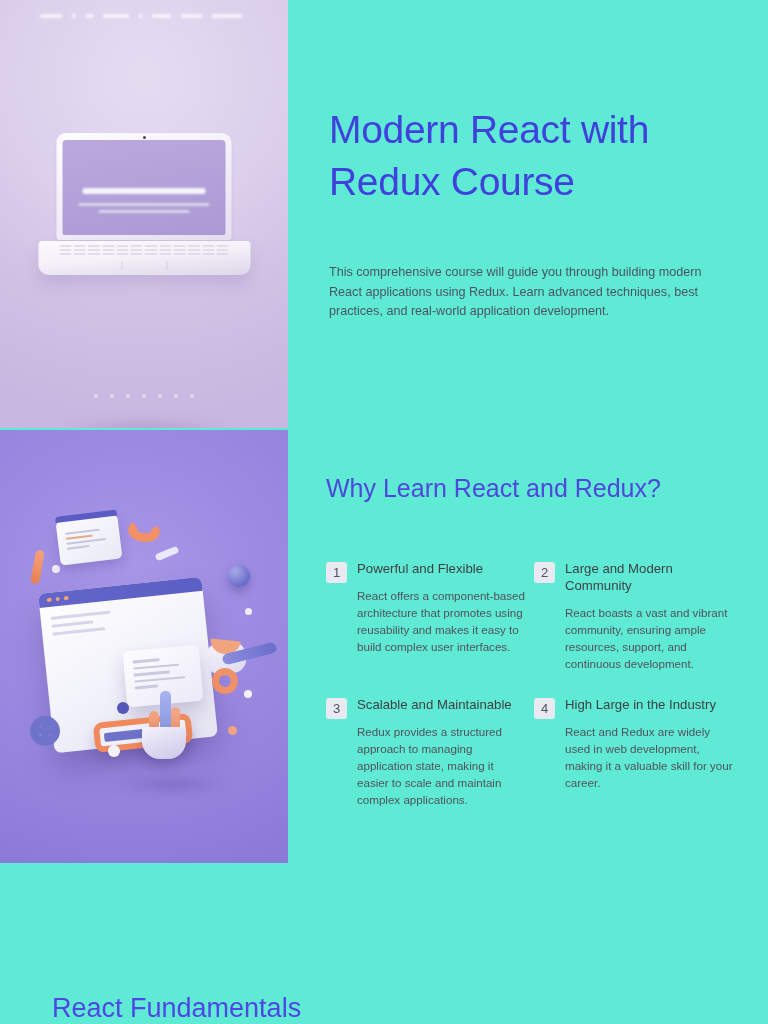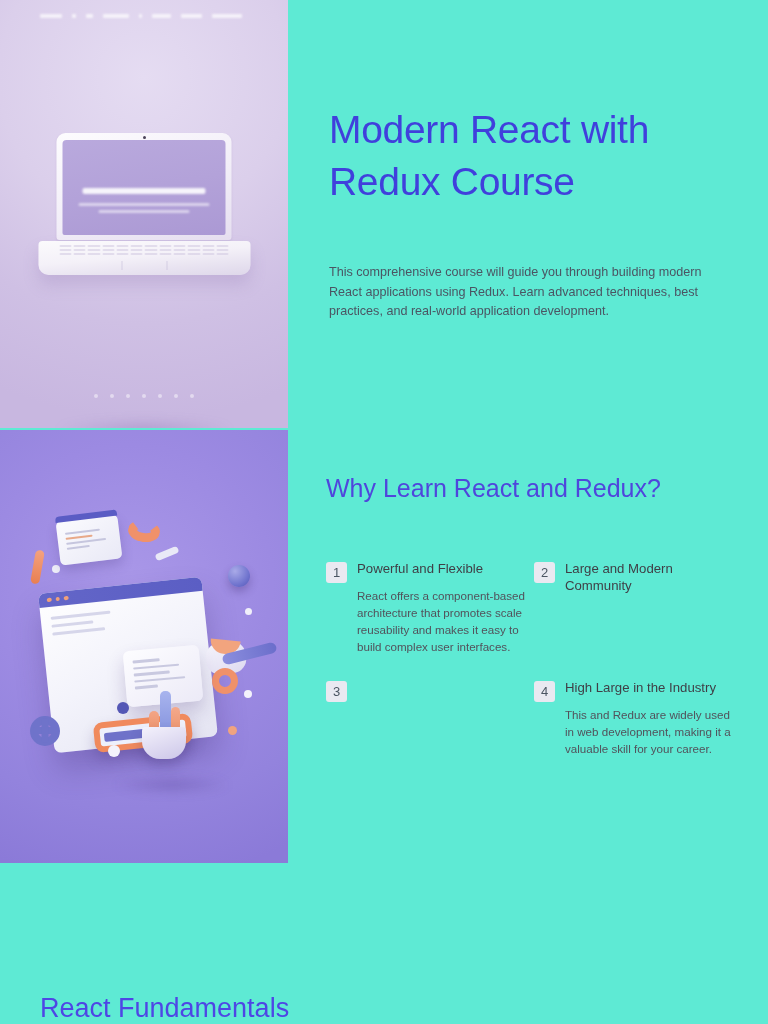--- a/index.html
+++ b/index.html
@@ -464,21 +464,21 @@
     margin-bottom: 10px;
   }
   .benefit-text {
     font-size: 11.6px;
     line-height: 17px;
     color: #52525b;
   }
 
   .bottom-heading {
     position: absolute;
-    left: 40px;
+    left: 52px;
     top: 991px;
     font-size: 27px;
     line-height: 34px;
     font-weight: 400;
     color: #4e46e5;
   }
 </style>
 </head>
 <body>
 
@@ -633,40 +633,45 @@
     <p class="hero-desc">This comprehensive course will guide you through building modern React applications using Redux. Learn advanced techniques, best practices, and real-world application development.</p>
 
     <h2 class="section-heading">Why Learn React and Redux?</h2>
 
     <div class="benefits">
 
       <div class="benefit">
         <div class="benefit-num">1</div>
         <div class="benefit-body">
           <div class="benefit-title">Powerful and Flexible</div>
-          <div class="benefit-text">React offers a component-based architecture that promotes scale reusability and makes it easy to build complex user interfaces.</div>
+          <div class="benefit-text">React offers a component-based architecture that promotes using reusability and makes it easy to build complex user interfaces.</div>
         </div>
       </div>
 
       <div class="benefit">
         <div class="benefit-num">2</div>
         <div class="benefit-body">
           <div class="benefit-title">Large and Modern Community</div>
+          <div class="benefit-text">React boasts a vast and vibrant community, ensuring ample resources, support, and continuous development.</div>
         </div>
       </div>
 
       <div class="benefit">
         <div class="benefit-num">3</div>
+        <div class="benefit-body">
+          <div class="benefit-title">Scalable and Maintainable</div>
+          <div class="benefit-text">Redux provides a structured approach to managing application state, making it easier to scale and maintain complex applications.</div>
+        </div>
       </div>
 
       <div class="benefit">
         <div class="benefit-num">4</div>
         <div class="benefit-body">
           <div class="benefit-title">High Large in the Industry</div>
-          <div class="benefit-text">This and Redux are widely used in web development, making it a valuable skill for your career.</div>
+          <div class="benefit-text">React and Redux are widely used in web development, making it a valuable skill for your career.</div>
         </div>
       </div>
 
     </div>
 
     <h2 class="bottom-heading">React Fundamentals</h2>
 
   </div>
 </div>
 

